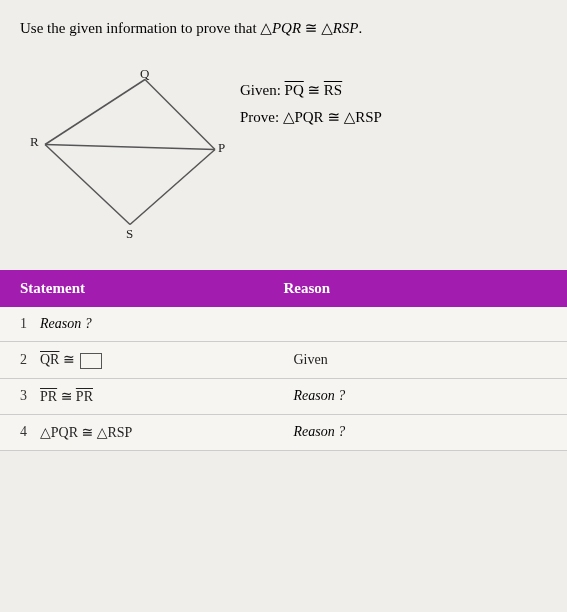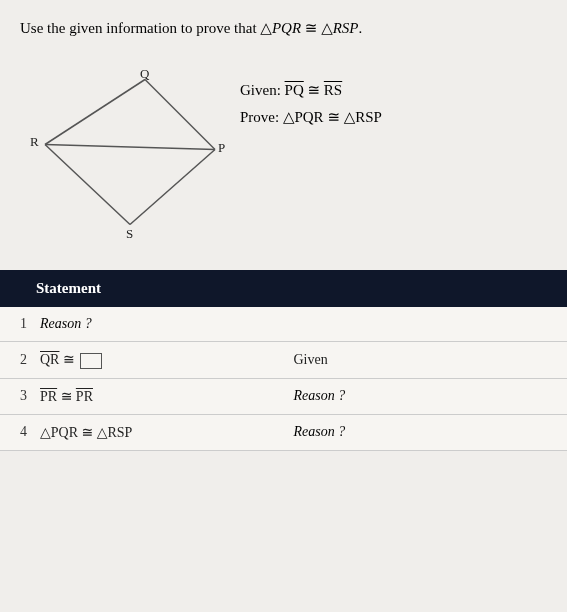--- a/index.html
+++ b/index.html
@@ -55,25 +55,25 @@
     .overline {
       text-decoration: overline;
     }
 
     .table-section {
       margin-top: 18px;
       width: 100%;
     }
 
     .table-header {
-      background: #0f172a;
+      background: #a21caf;
       color: white;
       display: flex;
       flex-direction: row;
-      padding: 10px 36px;
+      padding: 10px 20px;
     }
 
     .col-statement {
       flex: 1;
       font-weight: bold;
       font-size: 15px;
     }
 
     .col-reason {
       flex: 1;
@@ -165,20 +165,21 @@
       <div class="line">
         <span>Prove: △PQR ≅ △RSP</span>
       </div>
     </div>
   </div>
 </div>
 
 <div class="table-section">
   <div class="table-header">
     <div class="col-statement">Statement</div>
+    <div class="col-reason">Reason</div>
   </div>
 
   <div class="table-row">
     <div class="row-num">1</div>
     <div class="row-reason">Reason ?</div>
   </div>
 
   <div class="table-row">
     <div class="row-num">2</div>
     <div class="row-statement">

